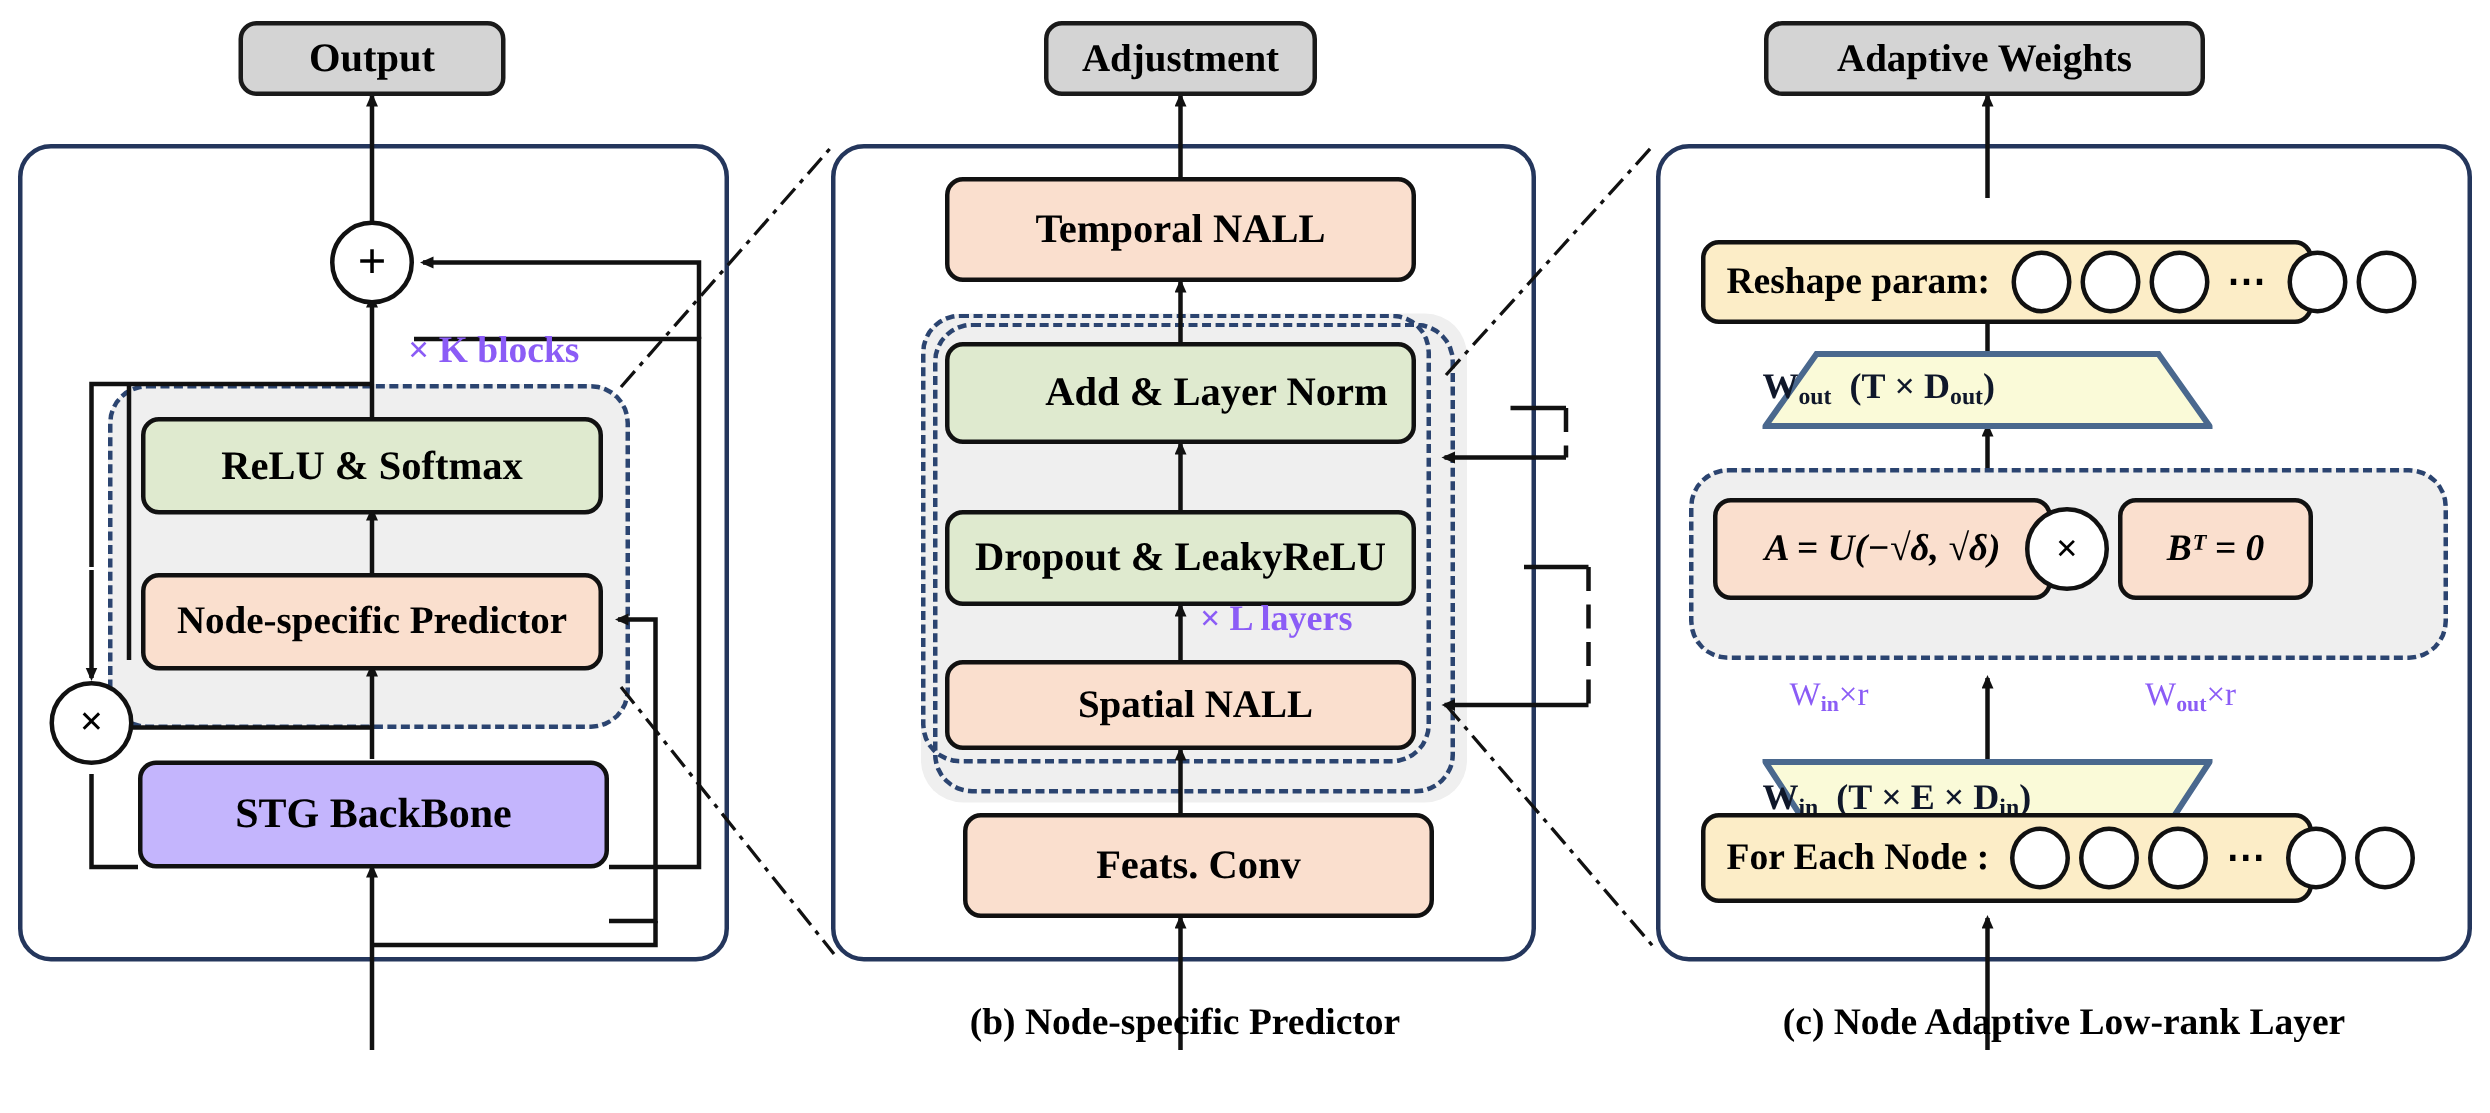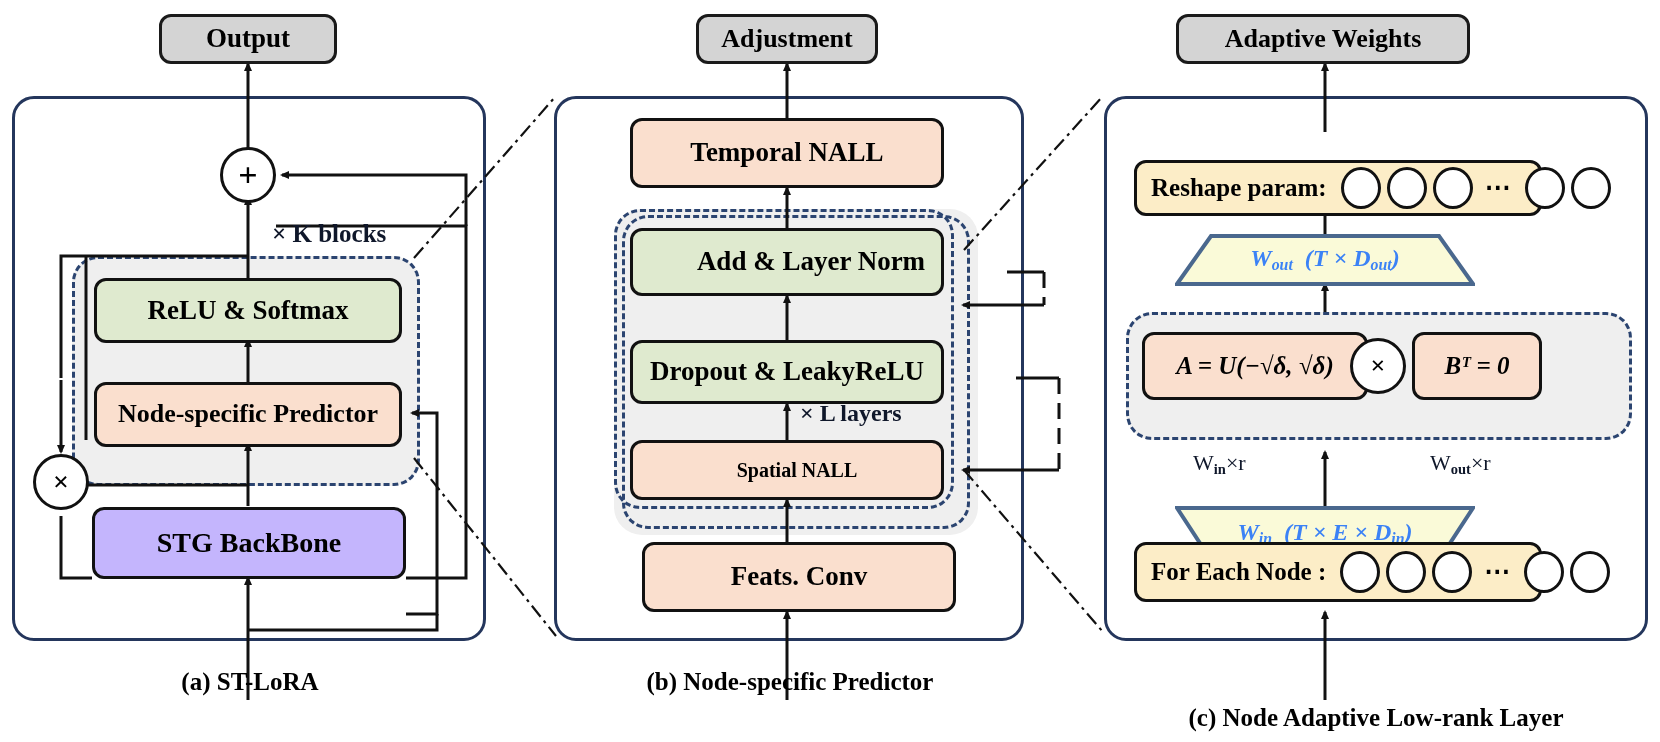--- a/index.html
+++ b/index.html
@@ -41,42 +41,42 @@
 
   
   .opcircle{
     position:absolute;box-sizing:border-box;
     border:3px solid #111;border-radius:50%;
     background:#fff;display:flex;align-items:center;justify-content:center;
     font-weight:bold;color:#000;z-index:8;
   }
 
   
-  .lbl{position:absolute;font-weight:bold;color:#0f172a;white-space:nowrap;z-index:9;}
+  .lbl{position:absolute;font-weight:bold;color:#8b5cf6;white-space:nowrap;z-index:9;}
   .caption{position:absolute;font-weight:bold;color:#000;white-space:nowrap;
            text-align:center;z-index:9;}
 
   
   .noderow{
     position:absolute;box-sizing:border-box;
     display:flex;align-items:center;
     border:3px solid #111;border-radius:12px;background:#fcedc7;
     padding:0 14px;gap:6px;z-index:6;
   }
   .noderow .rowlabel{font-weight:bold;font-size:25px;white-space:nowrap;margin-right:8px;}
   .nodec{width:34px;height:36px;border:3px solid #111;border-radius:50%;background:#fff;flex:0 0 auto;}
   .dots{font-weight:bold;font-size:26px;letter-spacing:2px;padding:0 6px;line-height:0.4;}
 
   
   .trap{position:absolute;z-index:6;}
   .trap svg{display:block;}
   .trap .tlabel{
     position:absolute;left:0;top:0;width:100%;height:100%;
-    display:flex;align-items:center;justify-content:center;
-    font-weight:bold;color:#3b82f6;pointer-events:none;font-style:italic;
+    display:flex;align-items:center;
+    font-weight:bold;color:#0f172a;pointer-events:none;
   }
 
   
   .wires{position:absolute;left:0;top:0;width:1660px;height:742px;z-index:5;pointer-events:none;}
   .wires-top{z-index:7;}
 
   sub{font-size:0.66em;vertical-align:-0.28em;font-weight:bold;}
   .ital{font-style:italic;}
 </style>
 </head>
@@ -198,21 +198,20 @@
   </div>
 
   <div class="box green" style="left:94px;top:278px;width:308px;height:65px;font-size:27px;">
     <span>ReLU &amp; Softmax</span>
   </div>
 
   <div class="box yellow" style="left:92px;top:507px;width:314px;height:72px;font-size:28px;">
     <span>STG BackBone</span>
   </div>
 
-  <div class="caption" style="left:100px;top:668px;width:300px;font-size:25px;">(a) ST-LoRA</div>
 
   <div class="box gray" style="left:696px;top:14px;width:182px;height:50px;font-size:26px;">
     <span>Adjustment</span>
   </div>
 
   <div class="panel" style="left:554px;top:96px;width:470px;height:545px;"></div>
 
   <div class="softgrey" style="left:614px;top:209px;width:364px;height:326px;"></div>
   <div class="dashdot" style="left:622px;top:215px;width:348px;height:314px;"></div>
   <div class="dashdot" style="left:614px;top:209px;width:340px;height:300px;"></div>
@@ -224,21 +223,21 @@
   <div class="box green" style="left:630px;top:228px;width:314px;height:68px;font-size:27px;padding-left:48px;">
     <span>Add &amp; Layer Norm</span>
   </div>
 
   <div class="box green" style="left:630px;top:340px;width:314px;height:64px;font-size:27px;">
     <span>Dropout &amp; LeakyReLU</span>
   </div>
 
   <div class="lbl" style="left:800px;top:400px;font-size:24px;">× L layers</div>
 
-  <div class="box peach" style="left:630px;top:440px;width:314px;height:60px;font-size:20px;padding-left:20px;">
+  <div class="box peach" style="left:630px;top:440px;width:314px;height:60px;font-size:26px;padding-left:20px;">
     <span>Spatial NALL</span>
   </div>
 
   <div class="box peach" style="left:630px;top:542px;width:314px;height:70px;font-size:27px;margin-left:12px;">
     <span>Feats. Conv</span>
   </div>
 
   <div class="caption" style="left:610px;top:668px;width:360px;font-size:25px;">(b) Node-specific Predictor</div>
 
   <div class="box gray" style="left:1176px;top:14px;width:294px;height:50px;font-size:26px;">
@@ -300,15 +299,15 @@
   <div class="noderow" style="left:1134px;top:542px;width:408px;height:60px;">
     <span class="rowlabel">For Each Node :</span>
     <span class="nodec"></span>
     <span class="nodec"></span>
     <span class="nodec"></span>
     <span class="dots">⋯</span>
     <span class="nodec"></span>
     <span class="nodec"></span>
   </div>
 
-  <div class="caption" style="left:1120px;top:704px;width:512px;font-size:25px;">(c) Node Adaptive Low-rank Layer</div>
+  <div class="caption" style="left:1120px;top:668px;width:512px;font-size:25px;">(c) Node Adaptive Low-rank Layer</div>
 
 </div>
 
 </body></html>

